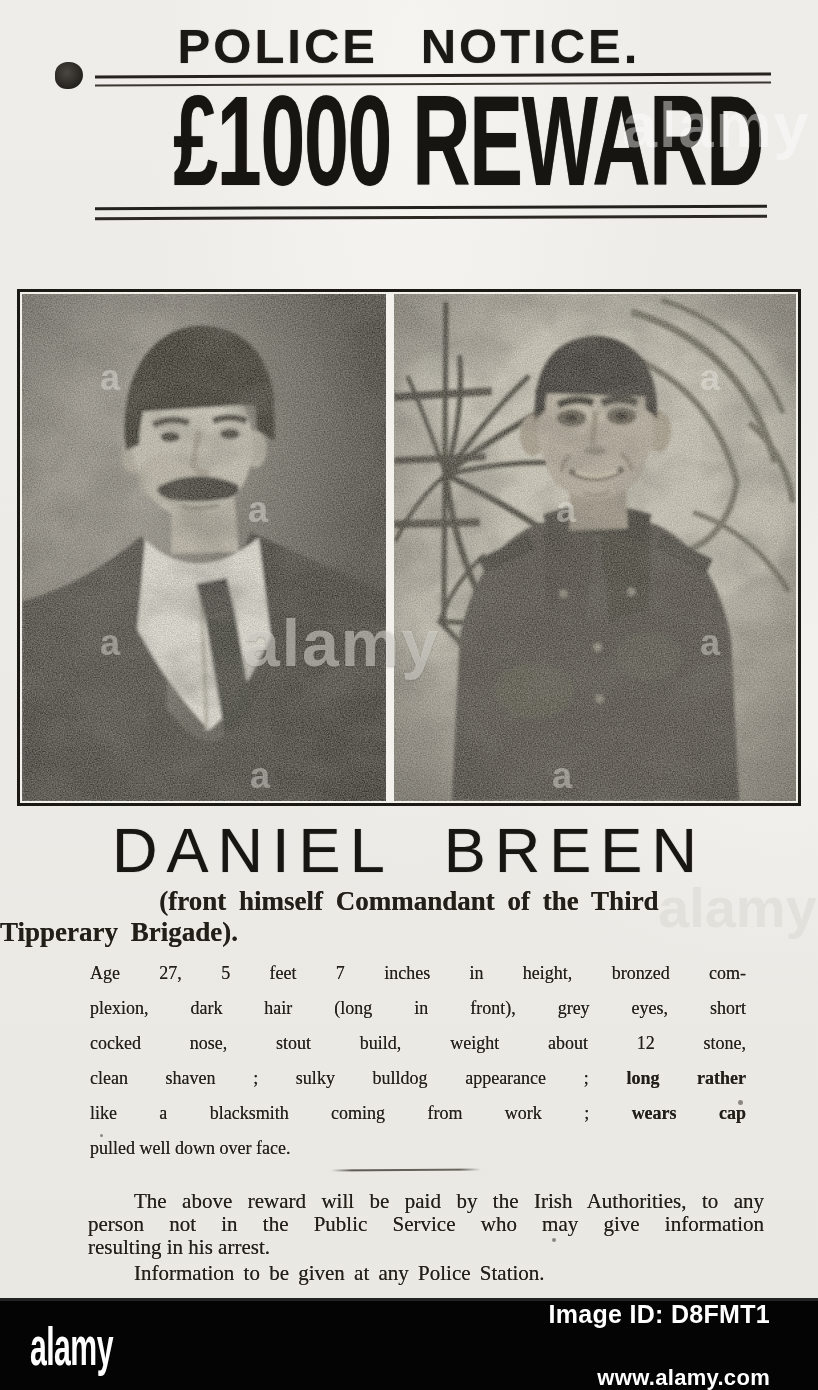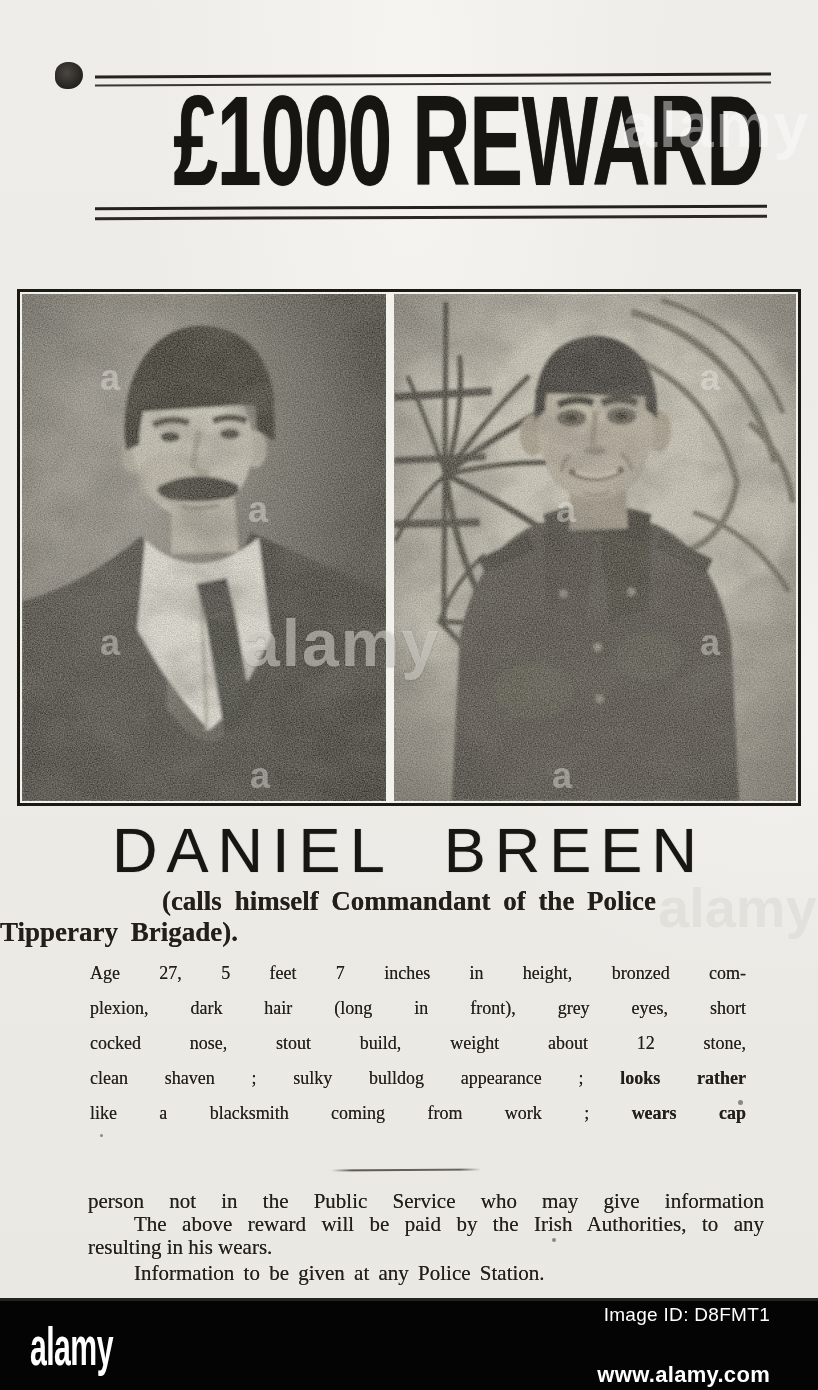--- a/index.html
+++ b/index.html
@@ -50,38 +50,39 @@
   .terms .tl{font-size:21px;line-height:23px;}
   .indent{text-indent:46px;}
   .info-line{left:88px;top:1261px;width:676px;font-size:21px;word-spacing:4px;text-indent:46px;}
   
   .footer{left:0;top:1298px;width:818px;height:92px;background:#040404;box-sizing:border-box;
     border-top:3px solid #222;display:flex;align-items:center;justify-content:space-between;
     padding:0 48px 0 30px;}
   .brand-logo{font-weight:700;font-size:54px;letter-spacing:-1px;color:#fff;
     transform:scaleX(.56);transform-origin:left center;line-height:1;}
   .credit{text-align:right;color:#fff;}
-  .credit-id{font-size:19px;font-weight:400;margin-bottom:15px;letter-spacing:.3px;}
+  .credit-id{font-size:25px;font-weight:700;margin-bottom:15px;letter-spacing:.3px;}
   .credit-url{font-size:22px;font-weight:700;letter-spacing:.3px;margin-top:36px;}
   
   .wm{pointer-events:none;font-weight:700;line-height:1;white-space:nowrap;}
   .wm-top{left:622px;top:94px;font-size:63px;letter-spacing:2px;color:rgba(255,255,255,.42);}
   .wm-center{left:243px;top:610px;font-size:66px;letter-spacing:2px;color:rgba(233,231,225,.5);
     text-shadow:0 1px 2px rgba(60,58,52,.25);}
   .wm-paper{left:658px;top:880px;font-size:56px;color:rgba(31,29,25,.055);}
   .wm-a{font-size:36px;color:rgba(242,240,234,.4);}
   .speck{border-radius:50%;background:#3c3831;opacity:.55;}
 </style>
 </head>
 <body>
 
 <div class="stage">
 
   <div class="abs punch-dot"></div>
 
+  <div class="abs kicker">POLICE NOTICE.</div>
   <div class="abs rule-a"></div>
   <div class="abs reward-wrap">
     <span class="reward-txt">£1000 REWARD</span>
   </div>
   <div class="abs rule-b"></div>
 
   <div class="abs photo-frame">
     <svg class="photo photoL" viewBox="0 0 366 511" preserveAspectRatio="none" role="img" aria-label="grainy portrait of man with moustache in dark suit, white shirt and tie">
       <defs>
         <linearGradient id="bgL" x1="0" y1="0" x2="1" y2="0.25">
@@ -229,37 +230,38 @@
         <path d="M190,200 Q202,206 216,199" stroke="#9a8f7b" stroke-width="4" fill="none"></path>
       </g>
       <rect width="403" height="511" fill="url(#vig)" opacity="0.8"></rect>
       <rect width="403" height="511" filter="url(#blotch)" opacity="0.28"></rect>
       <rect width="403" height="511" filter="url(#grainDark)" opacity="0.32"></rect>
       <rect width="403" height="511" filter="url(#grainLight)" opacity="0.3"></rect>
     </svg>
   </div>
 
   <div class="abs name">DANIEL BREEN</div>
-  <div class="abs serif alias1">(calls himself Commandant of the Police</div>
+  <div class="abs serif alias1">(front himself Commandant of the Third</div>
   <div class="abs serif alias2">Tipperary Brigade).</div>
 
   <div class="abs serif desc">
     <div class="dl jl">Age 27, 5 feet 7 inches in height, bronzed com-</div>
     <div class="dl jl">plexion, dark hair (long in front), grey eyes, short</div>
     <div class="dl jl">cocked nose, stout build, weight about 12 stone,</div>
-    <div class="dl jl"><span>clean shaven ; sulky bulldog appearance ; </span><span class="b">looks rather</span></div>
+    <div class="dl jl"><span>clean shaven ; sulky bulldog appearance ; </span><span class="b">long rather</span></div>
     <div class="dl jl"><span>like a blacksmith coming from work ; </span><span class="b">wears cap</span></div>
+    <div class="dl ll">pulled well down over face.</div>
   </div>
 
   <div class="abs divider"></div>
 
   <div class="abs serif terms">
+    <div class="tl jl indent">The above reward will be paid by the Irish Authorities, to any</div>
     <div class="tl jl">person not in the Public Service who may give information</div>
-    <div class="tl jl indent">The above reward will be paid by the Irish Authorities, to any</div>
-    <div class="tl ll">resulting in his wears.</div>
+    <div class="tl ll">resulting in his arrest.</div>
   </div>
   <div class="abs serif info-line">Information to be given at any Police Station.</div>
 
   <div class="abs speck" style="left:738px;top:1100px;width:5px;height:5px;"></div>
   <div class="abs speck" style="left:552px;top:1238px;width:4px;height:4px;"></div>
   <div class="abs speck" style="left:100px;top:1134px;width:3px;height:3px;"></div>
 
   <div class="abs wm wm-top">alamy</div>
   <div class="abs wm wm-center">alamy</div>
   <div class="abs wm wm-paper">alamy</div>

